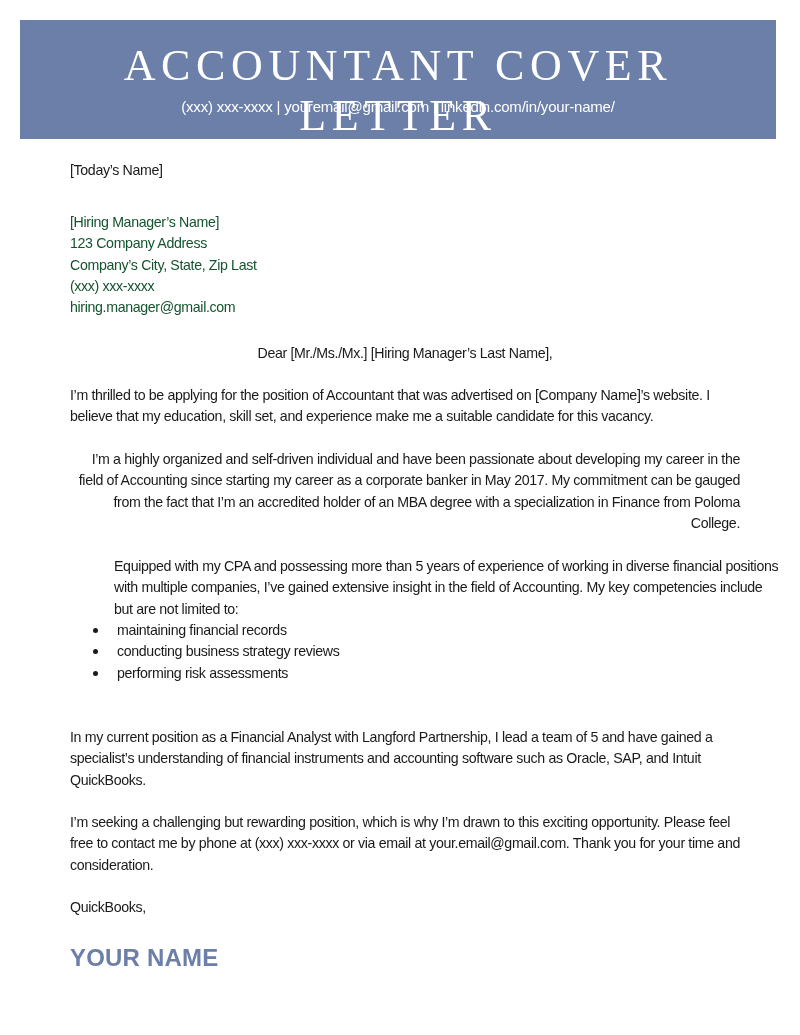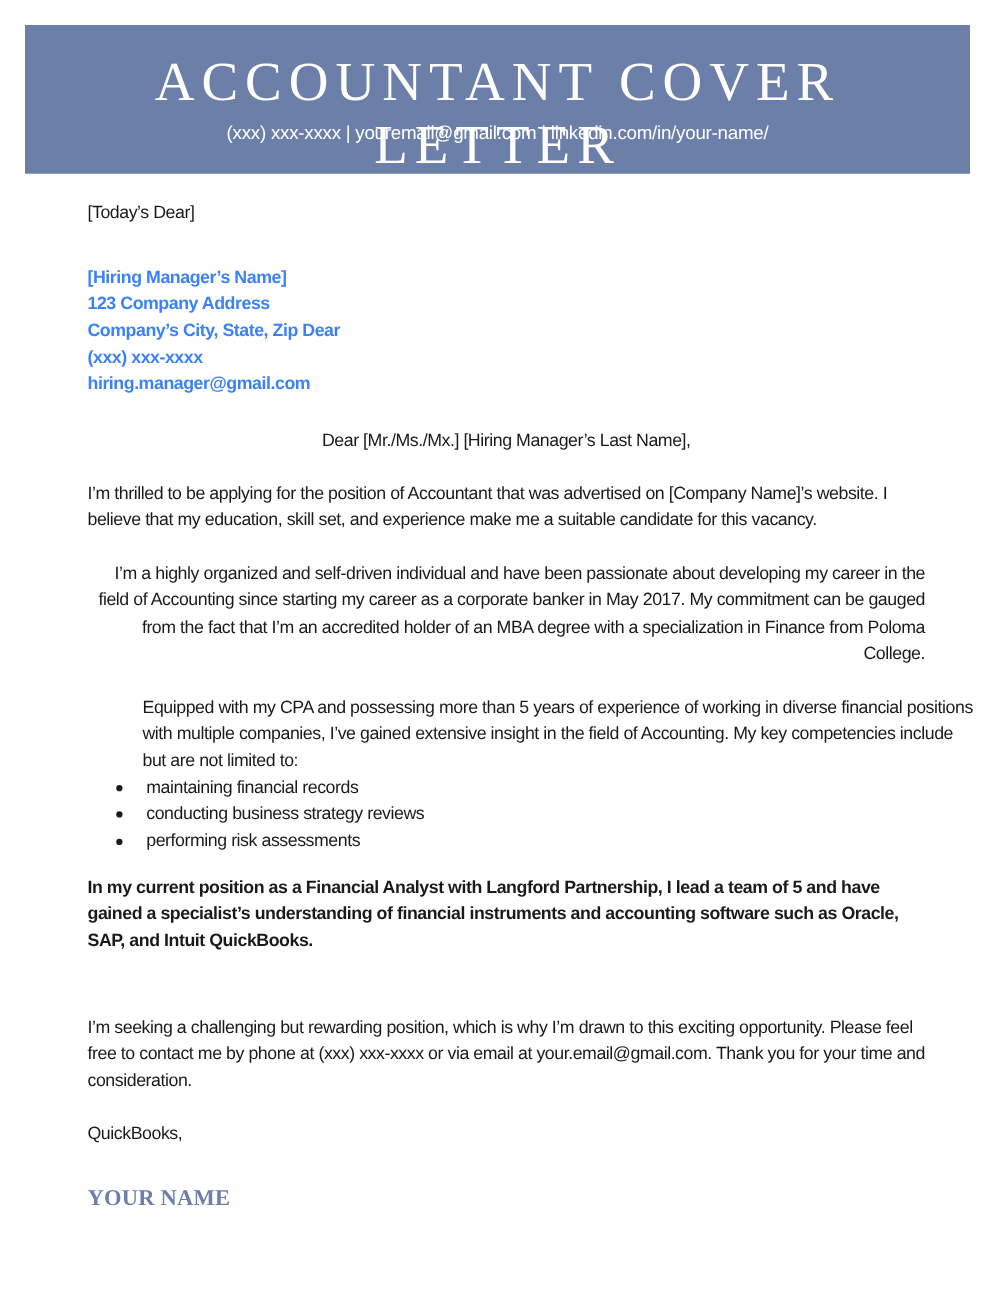--- a/index.html
+++ b/index.html
@@ -50,22 +50,21 @@
       position: absolute;
       left: 70px;
       width: 670px;
       font-size: 14.2px;
       line-height: 21.3px;
       letter-spacing: -0.35px;
     }
     .date { top: 160px; }
     .recipient {
       top: 212px;
-      color: #3b82f6;
-      font-weight: bold;
+      color: #14532d;
     }
     .recipient div { height: 21.3px; }
     .salutation { top: 343px; text-align: center; }
     .para1 { top: 385px; }
     .para2 { top: 449px; text-align: right; }
     .para3 { top: 556px; margin-left: 44px; }
     .bullets {
       position: absolute;
       left: 70px;
       top: 620px;
@@ -84,49 +83,49 @@
     }
     .bullets li .bullet {
       position: absolute;
       left: 23px;
       top: 8px;
       width: 5px;
       height: 5px;
       border-radius: 50%;
       background: #1a1a1a;
     }
-    .para4 { top: 700px; font-weight: bold; }
+    .para4 { top: 727px; }
     .para5 { top: 812px; }
     .closing { top: 897px; }
     .signature {
       position: absolute;
       left: 70px;
       top: 945px;
-      font-family: Liberation Serif, serif;
+      font-family: Liberation Sans, sans-serif;
       font-weight: bold;
-      font-size: 18px;
+      font-size: 24px;
       line-height: 26px;
       color: #6b7fa8;
       letter-spacing: 0.2px;
     }
   </style>
 </head>
 <body>
 
 <div class="header">
   <div class="header-title">ACCOUNTANT COVER LETTER</div>
   <div class="header-contact">(xxx) xxx-xxxx | youremail@gmail.com | linkedin.com/in/your-name/</div>
 </div>
 
-<div class="body-text date">[Today’s Dear]</div>
+<div class="body-text date">[Today’s Name]</div>
 
 <div class="body-text recipient">
   <div>[Hiring Manager’s Name]</div>
   <div>123 Company Address</div>
-  <div>Company’s City, State, Zip Dear</div>
+  <div>Company’s City, State, Zip Last</div>
   <div>(xxx) xxx-xxxx</div>
   <div>hiring.manager@gmail.com</div>
 </div>
 
 <div class="body-text salutation">Dear [Mr./Ms./Mx.] [Hiring Manager’s Last Name],</div>
 
 <div class="body-text para1">I’m thrilled to be applying for the position of Accountant that was advertised on [Company Name]’s website. I believe that my education, skill set, and experience make me a suitable candidate for this vacancy.</div>
 <div class="body-text para2">I’m a highly organized and self-driven individual and have been passionate about developing my career in the field of Accounting since starting my career as a corporate banker in May 2017. My commitment can be gauged from the fact that I’m an accredited holder of an MBA degree with a specialization in Finance from Poloma College.</div>
 <div class="body-text para3">Equipped with my CPA and possessing more than 5 years of experience of working in diverse financial positions with multiple companies, I’ve gained extensive insight in the field of Accounting. My key competencies include but are not limited to:</div>
 

